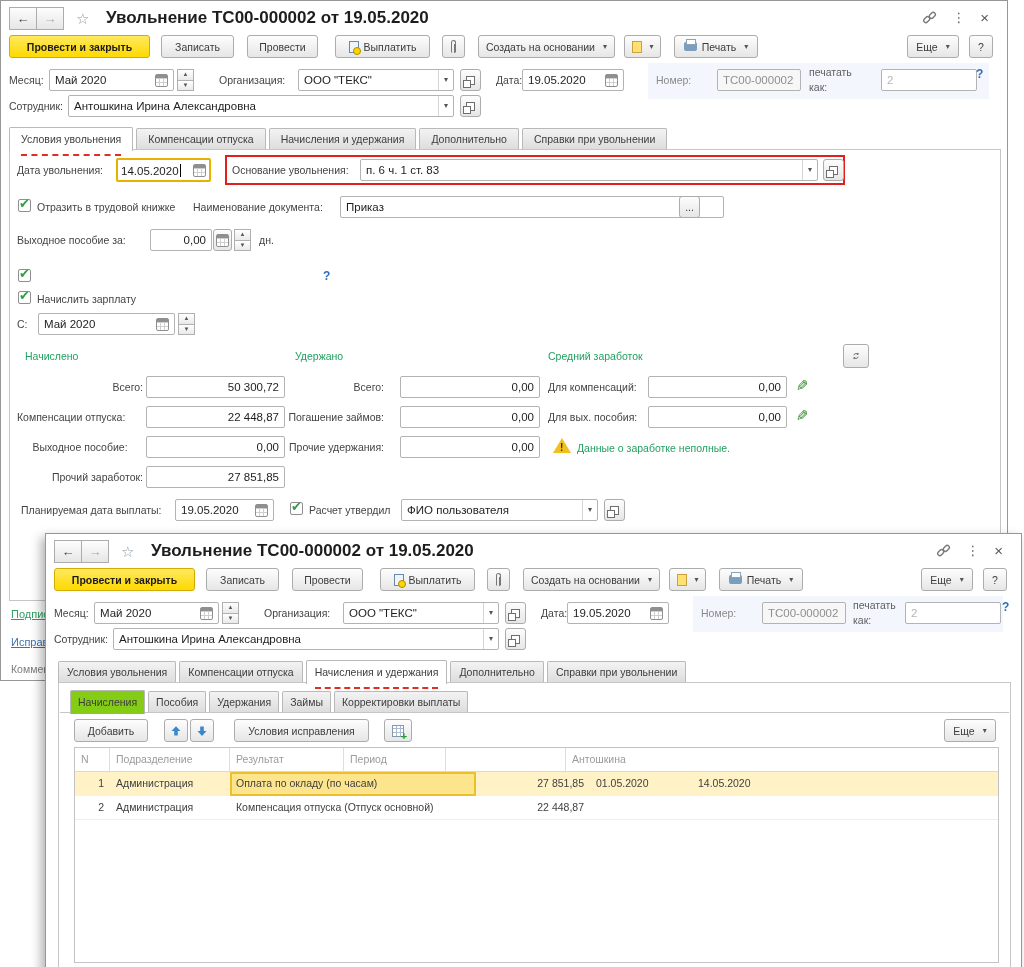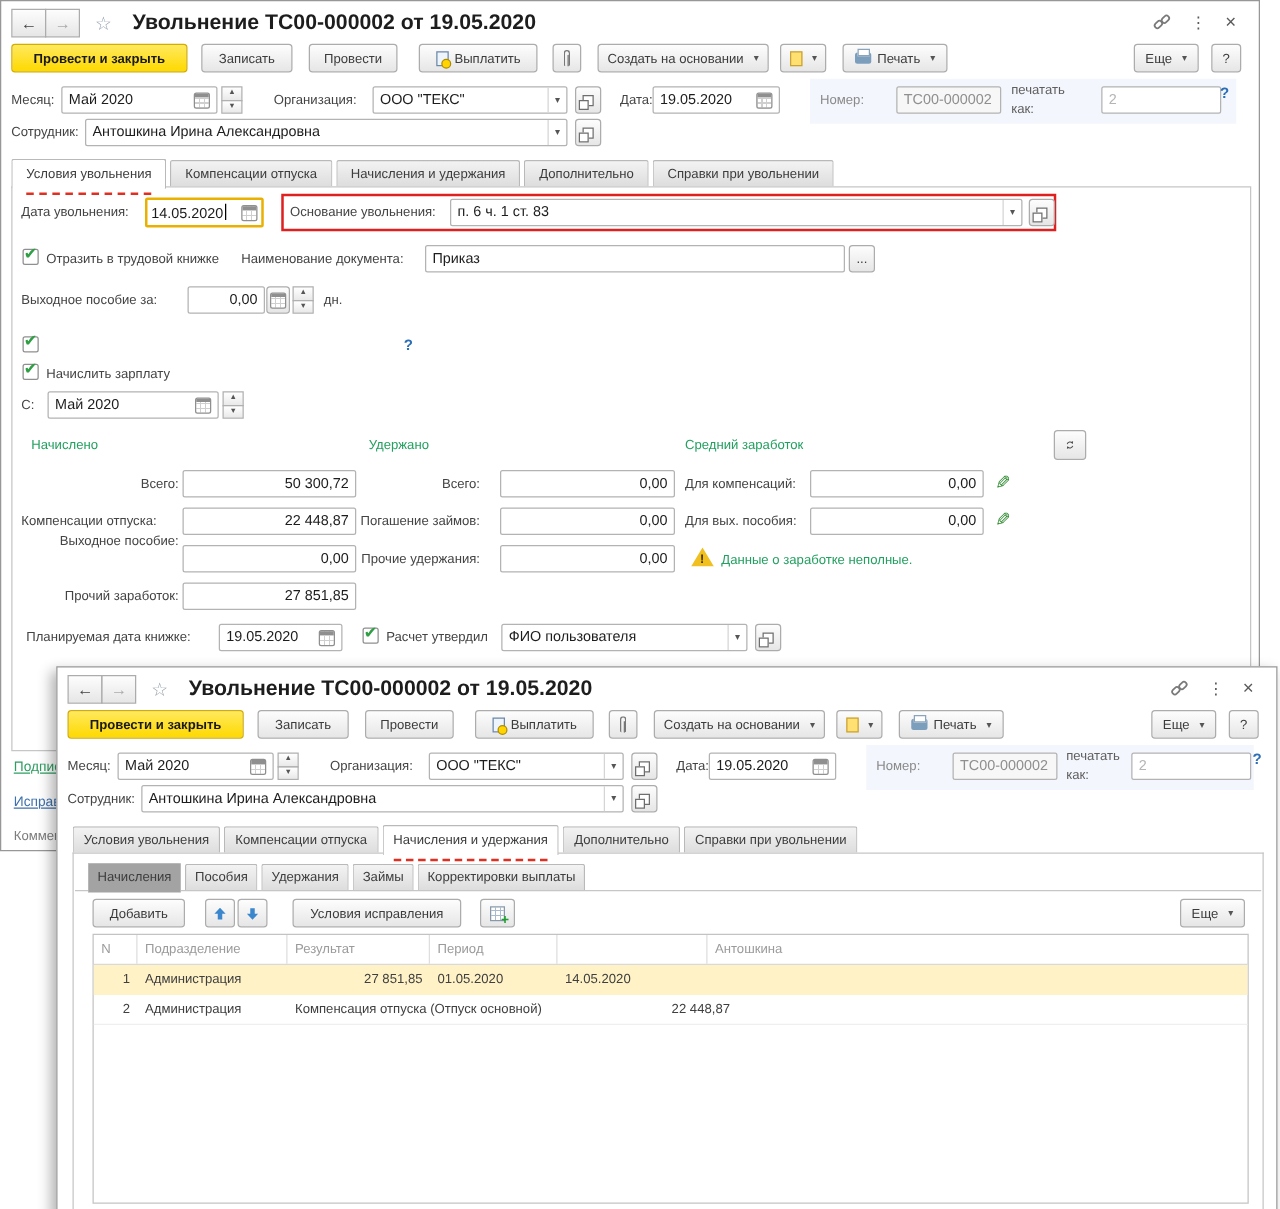--- a/index.html
+++ b/index.html
@@ -39,21 +39,21 @@
 .tri b{position:absolute;left:7px;top:4px;font:bold 10px/11px "Liberation Sans",sans-serif;color:#403000}
 .gwarn{position:absolute;font-size:10.5px;color:#23a060;line-height:16px}
 .hicons{position:absolute;display:flex;align-items:center;gap:15px;color:#5a5a5a}
 .bluep{position:absolute;background:#f3f6fc}
 .qblue{position:absolute;color:#2d6fb7;font-weight:bold;font-size:12px}
 .glink{position:absolute;font-size:11px;text-decoration:underline}
 .navb{position:absolute;width:28px;height:23px;border:1px solid #acacac;background:linear-gradient(#fdfdfd,#e6e6e6);display:flex;align-items:center;justify-content:center;font-size:13px;color:#444}
 .star{position:absolute;color:#8e9dab;font-size:15px}
 .wtitle{position:absolute;font-size:17px;font-weight:bold;color:#1d1d1d;white-space:nowrap}
 .subtab{height:22px;line-height:21px;padding:0 7px;font-size:10.5px;color:#3d3d3d;background:linear-gradient(#f3f3f3,#dcdcdc);border:1px solid #b9b9b9;border-bottom:none;margin-right:3px;border-radius:2px 2px 0 0}
-.subtab.active{height:24px;margin-bottom:-1px;line-height:23px;background:#a3a3a3;position:relative;z-index:3}
+.subtab.active{height:24px;margin-bottom:-1px;line-height:23px;background:#84cc16;position:relative;z-index:3}
 .hline{position:absolute;height:1px;background:#c6c6c6}
 .tbl{position:absolute;border:1px solid #c3c3c3;background:#fff}
 .trow{display:flex;height:24px}
 .trow.head{color:#9b9b9b;border-bottom:1px solid #d9d9d9}
 .trow.sel{background:#fef2c6}
 .tcell{padding:0 6px;line-height:23px;font-size:10.5px;color:#3f3f3f;white-space:nowrap;overflow:hidden}
 .trow.head .tcell{color:#9b9b9b;border-right:1px solid #dedede}
 .trow.head .tcell:last-child{border-right:none}
 .tcell.r{text-align:right}
 .selcell{box-shadow:inset 0 0 0 2px #edbf2c;border-radius:1px;background:#fde58e}
@@ -180,21 +180,21 @@
         <span class="txt">п. 6 ч. 1 ст. 83</span>
         <span class="ddz">▾</span>
       </div>
     <div class="sq" style="left:813px;top:9px">
         <i class="ico-open"></i>
       </div>
 
     <div class="chk" style="left:8px;top:49px"></div>
     <div class="lbl" style="left:27px;top:46px">Отразить в трудовой книжке</div>
     <div class="lbl" style="left:183px;top:46px">Наименование документа:</div>
-    <div class="inp" style="left:330px;top:46px;width:336px">
+    <div class="inp" style="left:330px;top:46px;width:384px">
         <span class="txt">Приказ</span>
       </div>
     <div class="btn" style="left:669px;top:46px;width:21px;height:22px">...</div>
 
     <div class="lbl" style="left:7px;top:79px">Выходное пособие за:</div>
     <div class="inp num" style="left:140px;top:79px;width:62px">
         <span>0,00</span>
       </div>
     <div class="sq" style="left:203px;top:79px;width:19px">
         <i class="ical"></i>
@@ -233,21 +233,21 @@
       </div>
 
     <div class="lbl" style="left:7px;top:226px;width:126px;text-align:right">Всего:</div>
     <div class="inp num" style="left:136px;top:226px;width:139px">
         <span>50 300,72</span>
       </div>
     <div class="lbl" style="left:7px;top:256px;width:126px;">Компенсации отпуска:</div>
     <div class="inp num" style="left:136px;top:256px;width:139px">
         <span>22 448,87</span>
       </div>
-    <div class="lbl" style="left:7px;top:272px;width:126px;text-align:right">Выходное пособие:</div>
+    <div class="lbl" style="left:7px;top:286px;width:126px;text-align:center">Выходное пособие:</div>
     <div class="inp num" style="left:136px;top:286px;width:139px">
         <span>0,00</span>
       </div>
     <div class="lbl" style="left:7px;top:316px;width:126px;text-align:right">Прочий заработок:</div>
     <div class="inp num" style="left:136px;top:316px;width:139px">
         <span>27 851,85</span>
       </div>
 
     <div class="lbl" style="left:258px;top:226px;width:116px;text-align:right">Всего:</div>
     <div class="inp num" style="left:390px;top:226px;width:140px">
@@ -271,21 +271,21 @@
     <div class="inp num" style="left:638px;top:256px;width:139px">
         <span>0,00</span>
       </div>
     <div class="pencil" style="left:786px;top:258px">✎</div>
     <div class="tri" style="left:543px;top:288px">
         <i></i>
         <b>!</b>
       </div>
     <div class="gwarn" style="left:567px;top:290px">Данные о заработке неполные.</div>
 
-    <div class="lbl" style="left:11px;top:349px">Планируемая дата книжке:</div>
+    <div class="lbl" style="left:11px;top:349px">Планируемая дата выплаты:</div>
     <div class="inp" style="left:165px;top:349px;width:99px">
         <span class="txt">19.05.2020</span>
         <i class="ical"></i>
       </div>
     <div class="chk" style="left:280px;top:352px"></div>
     <div class="lbl" style="left:299px;top:349px">Расчет утвердил</div>
     <div class="inp combo" style="left:391px;top:349px;width:197px">
         <span class="txt">ФИО пользователя</span>
         <span class="ddz">▾</span>
       </div>
@@ -428,20 +428,21 @@
         <div class="tcell" style="width:35px">N</div>
         <div class="tcell" style="width:120px">Подразделение</div>
         <div class="tcell" style="width:114px">Результат</div>
         <div class="tcell" style="width:102px">Период</div>
         <div class="tcell" style="width:120px"></div>
         <div class="tcell" style="flex:1">Антошкина</div>
       </div>
       <div class="trow sel">
         <div class="tcell r" style="width:35px">1</div>
         <div class="tcell" style="width:120px">Администрация</div>
+        <div class="tcell selcell" style="width:246px">Оплата по окладу (по часам)</div>
         <div class="tcell r" style="width:114px">27 851,85</div>
         <div class="tcell" style="width:102px">01.05.2020</div>
         <div class="tcell" style="width:120px">14.05.2020</div>
         <div class="tcell" style="flex:1"></div>
       </div>
       <div class="trow" style="border-bottom:1px solid #efefef">
         <div class="tcell r" style="width:35px">2</div>
         <div class="tcell" style="width:120px">Администрация</div>
         <div class="tcell" style="width:246px">Компенсация отпуска (Отпуск основной)</div>
         <div class="tcell r" style="width:114px">22 448,87</div>

